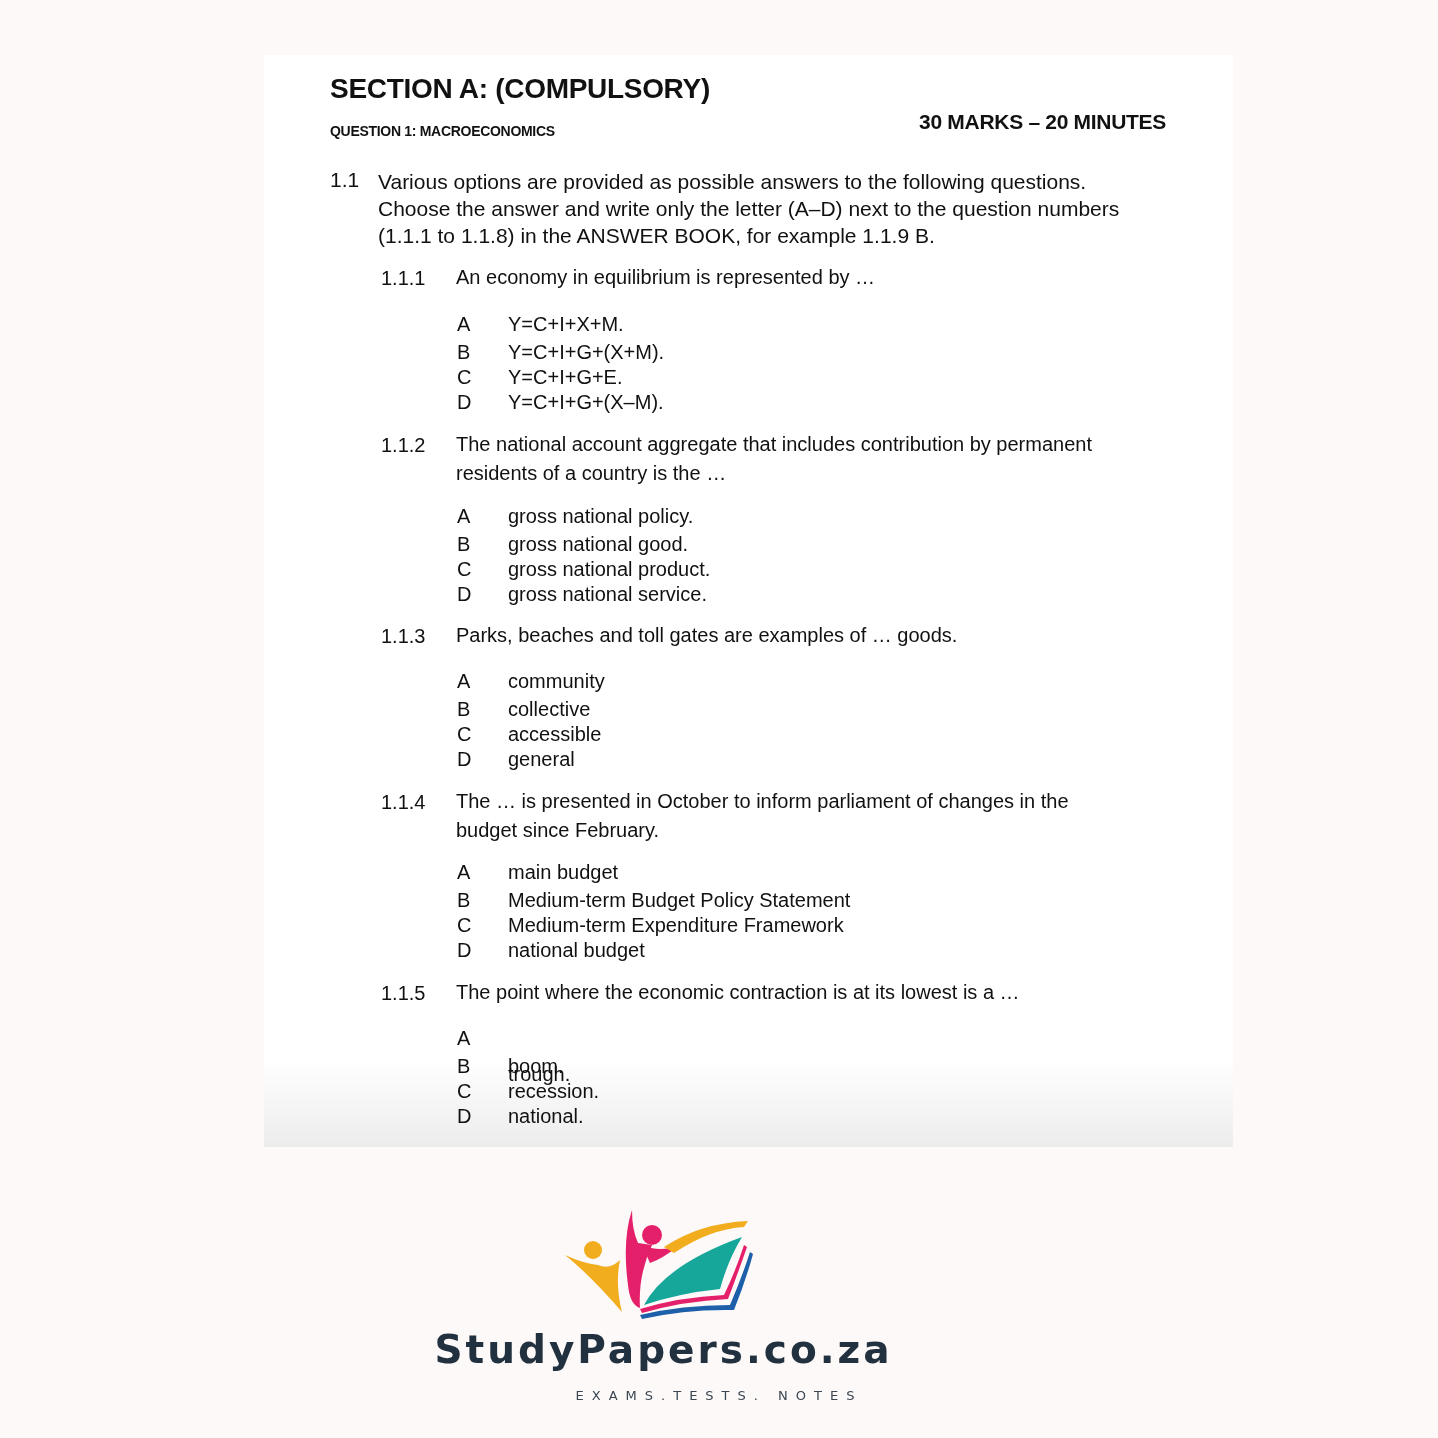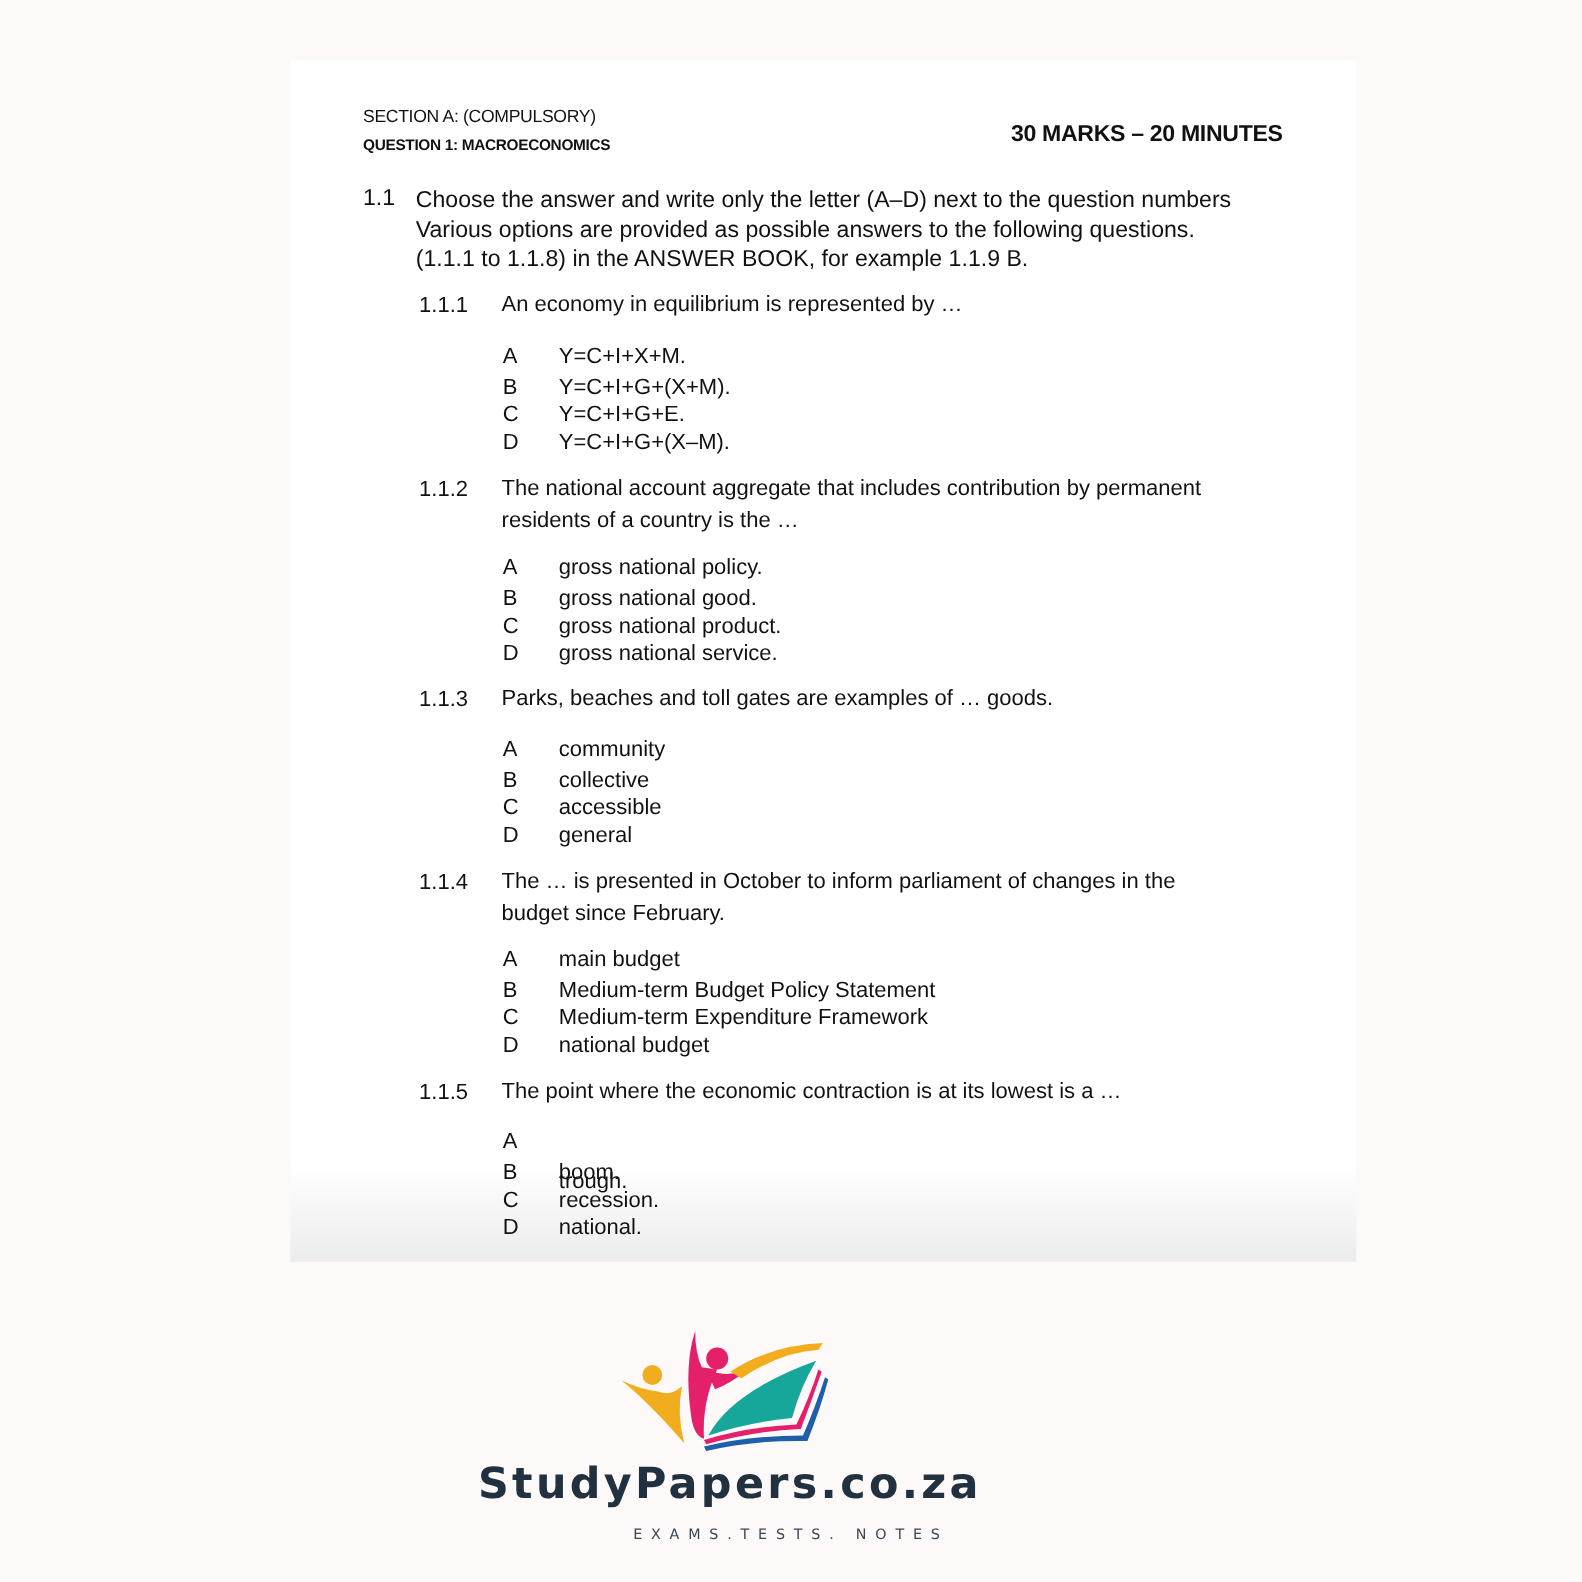--- a/index.html
+++ b/index.html
@@ -5,21 +5,21 @@
   html, body { margin:0; padding:0; }
   body {
     width:1438px; height:1438px; background:#fcf9f8; position:relative; overflow:hidden;
     font-family:"Liberation Sans", sans-serif; color:#111;
   }
   .paper {
     position:absolute; left:264px; top:55px; width:969px; height:1092px;
     background:linear-gradient(to bottom, #ffffff 0%, #ffffff 92%, #ececec 100%);
   }
   .abs { position:absolute; white-space:nowrap; }
-  .section-title { left:66px; top:18px; font-weight:normal; font-size:16px; letter-spacing:-0.3px;margin-top:25px; }
+  .section-title { left:66px; top:18px; font-weight:bold; font-size:28px; letter-spacing:-0.3px; }
   .q-title { left:66px; top:68px; font-weight:bold; font-size:14px; letter-spacing:-0.3px; }
   .q-marks { right:67px; top:55px; font-weight:bold; font-size:21px; letter-spacing:-0.3px; }
   .intro-num { left:66px; top:113px; font-size:21px; }
   .intro-text { left:114px; top:113px; width:790px; font-size:21px; line-height:27px; white-space:normal; text-align:justify; }
   .intro-text .l { display:block; }
   .qnum { left:117px; font-size:20px; }
   .qtext { left:192px; font-size:20px; line-height:29px; white-space:normal; width:700px; }
   .opt-letter { left:193px; font-size:20px; }
   .opt-text { left:244px; font-size:20px; }
 
@@ -30,22 +30,22 @@
 </head>
 <body>
 
 <div class="paper">
   <div class="abs section-title">SECTION A: (COMPULSORY)</div>
   <div class="abs q-title">QUESTION 1: MACROECONOMICS</div>
   <div class="abs q-marks">30 MARKS – 20 MINUTES</div>
 
   <div class="abs intro-num">1.1</div>
   <div class="abs intro-text">
+    <span class="l">Various options are provided as possible answers to the following questions.</span>
     <span class="l">Choose the answer and write only the letter (A–D) next to the question numbers</span>
-    <span class="l">Various options are provided as possible answers to the following questions.</span>
     <span class="l" style="text-align:left">(1.1.1 to 1.1.8) in the ANSWER BOOK, for example 1.1.9 B.</span>
   </div>
 
   <div class="abs qnum" style="top:212px">1.1.1</div>
   <div class="abs qtext" style="top:208px"><span>An economy in equilibrium is represented by …</span></div>
   <div class="abs opt-letter" style="top:258px">A</div>
   <div class="abs opt-text" style="top:258px">Y=C+I+X+M.</div>
   <div class="abs opt-letter" style="top:286px">B</div>
   <div class="abs opt-text" style="top:286px">Y=C+I+G+(X+M).</div>
   <div class="abs opt-letter" style="top:311px">C</div>

